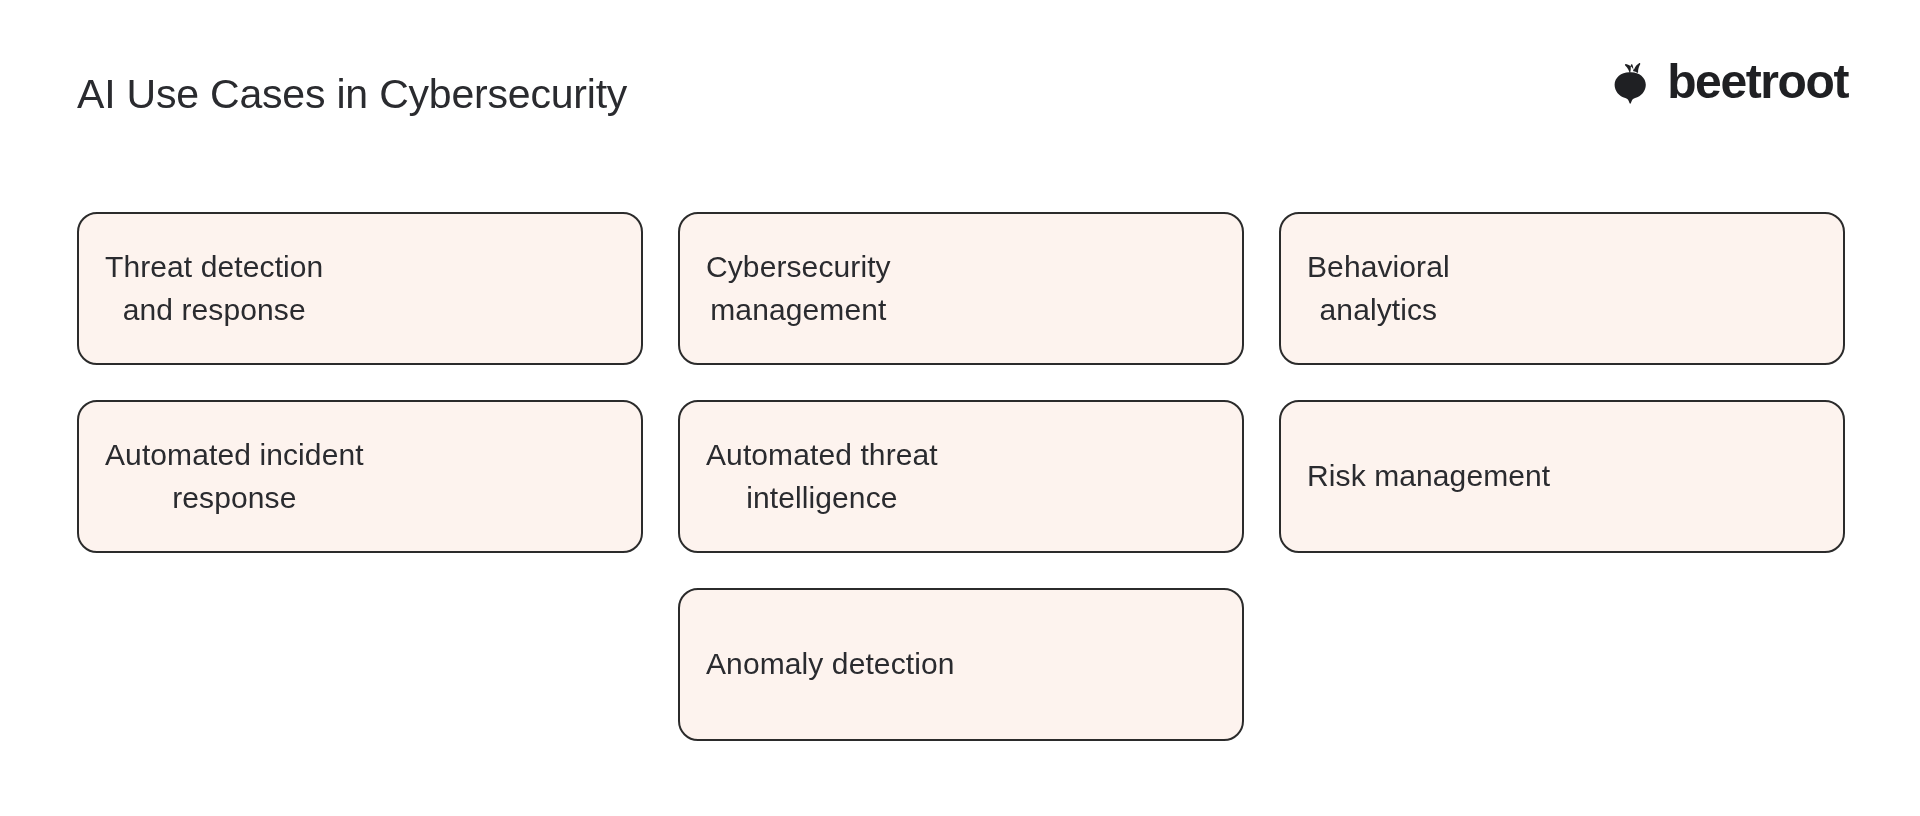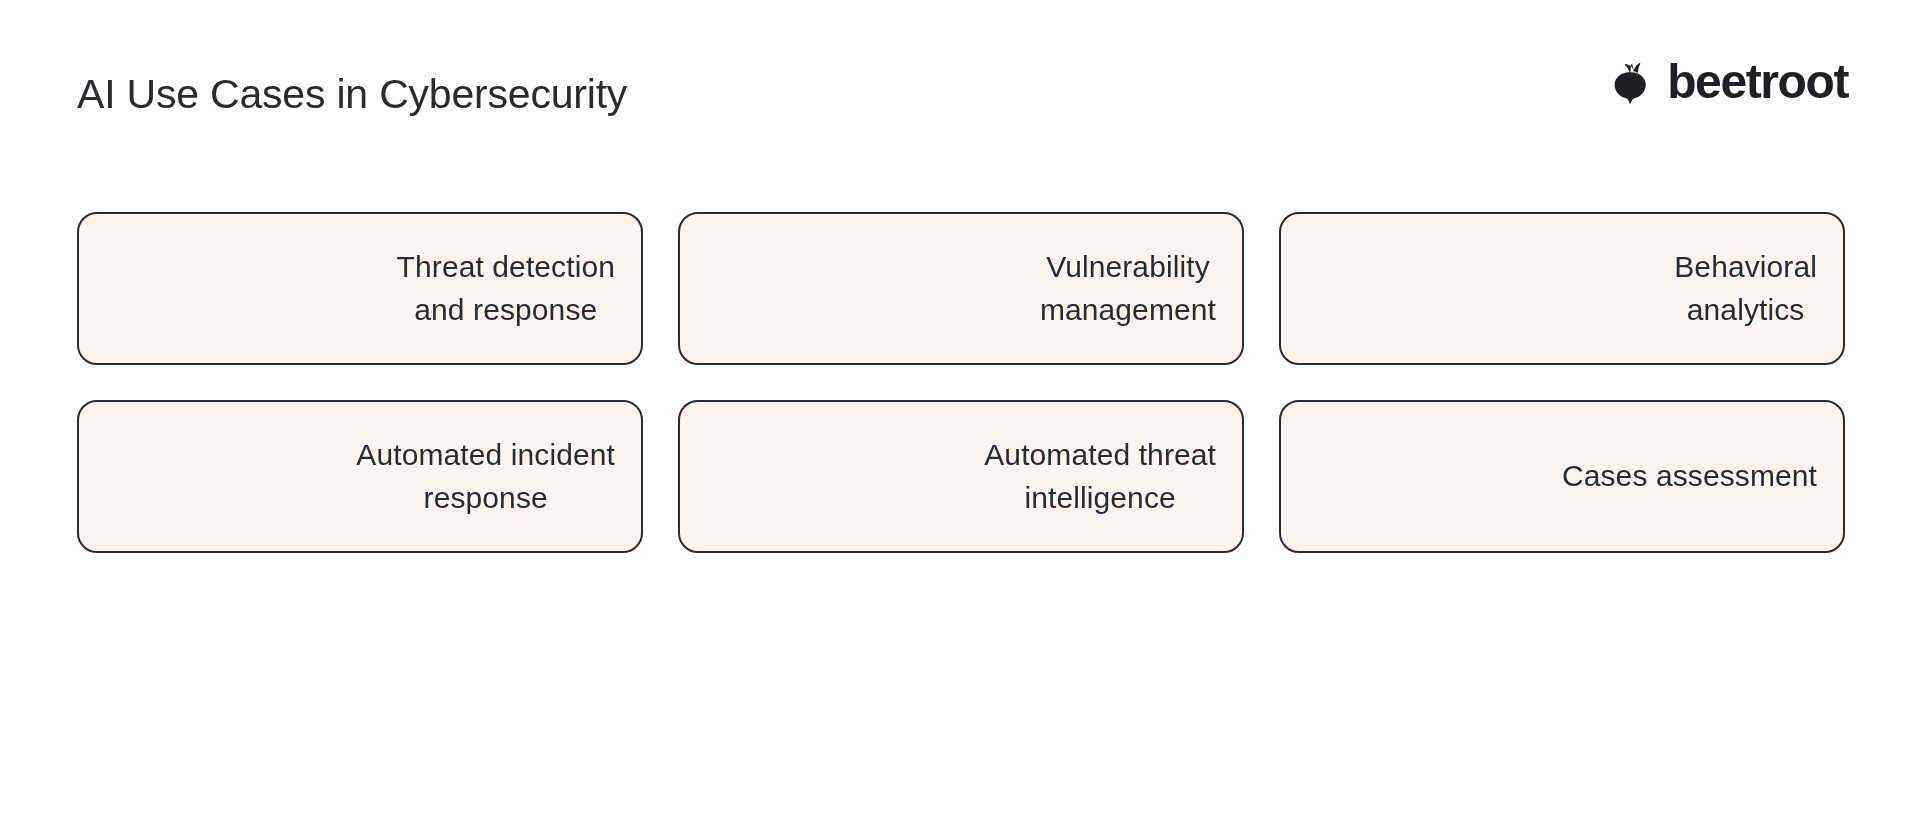--- a/index.html
+++ b/index.html
@@ -81,21 +81,21 @@
     column-gap: 35px;
     row-gap: 35px;
   }
 
   .card {
     background: #fdf3ee;
     border: 2.4px solid #2b2b2b;
     border-radius: 20px;
     display: flex;
     align-items: center;
-    justify-content: flex-end;
+    justify-content: flex-start;
     text-align: center;
     box-sizing: border-box;
     padding: 8px 26px;
   }
 
   .card-label {
     font-size: 30px;
     font-weight: 400;
     line-height: 1.42;
     color: #2a2b2f;
@@ -124,37 +124,40 @@
       <div class="brand-name">beetroot</div>
     </div>
   </div>
 
   <div class="grid">
     <div class="card">
       <span class="card-label">Threat detection
 and response</span>
     </div>
     <div class="card">
-      <span class="card-label">Vulnerability
+      <span class="card-label">Cybersecurity
 management</span>
     </div>
     <div class="card">
       <span class="card-label">Behavioral
 analytics</span>
     </div>
 
     <div class="card">
       <span class="card-label">Automated incident
 response</span>
     </div>
     <div class="card">
       <span class="card-label">Automated threat
 intelligence</span>
     </div>
     <div class="card">
-      <span class="card-label">Cases assessment</span>
+      <span class="card-label">Risk management</span>
     </div>
 
     <div class="card card-empty"></div>
+    <div class="card">
+      <span class="card-label">Anomaly detection</span>
+    </div>
     <div class="card card-empty"></div>
   </div>
 
 </div>
 
 </body></html>

